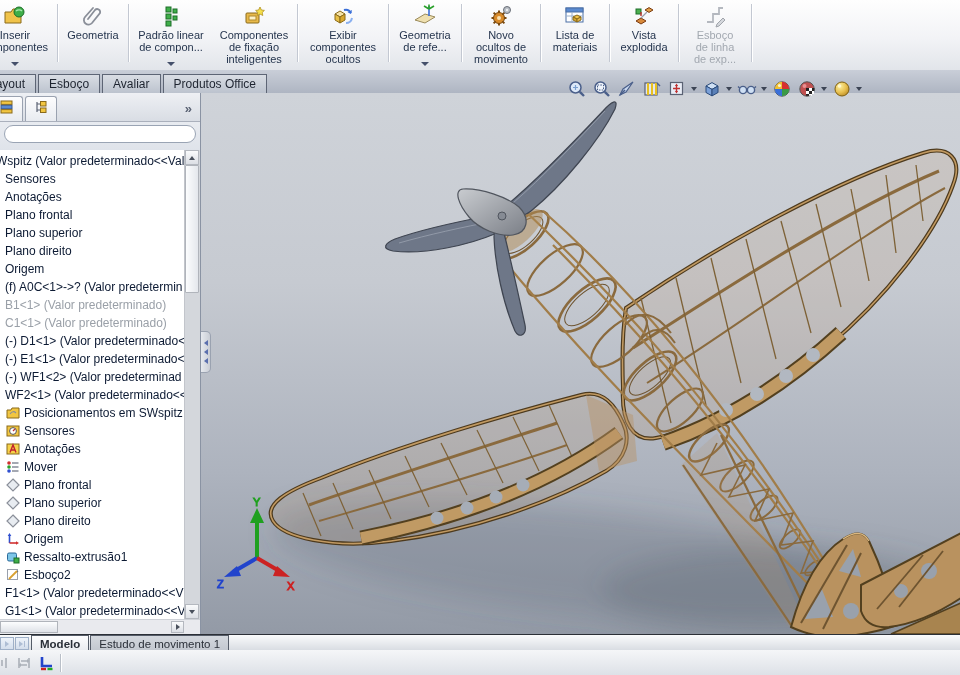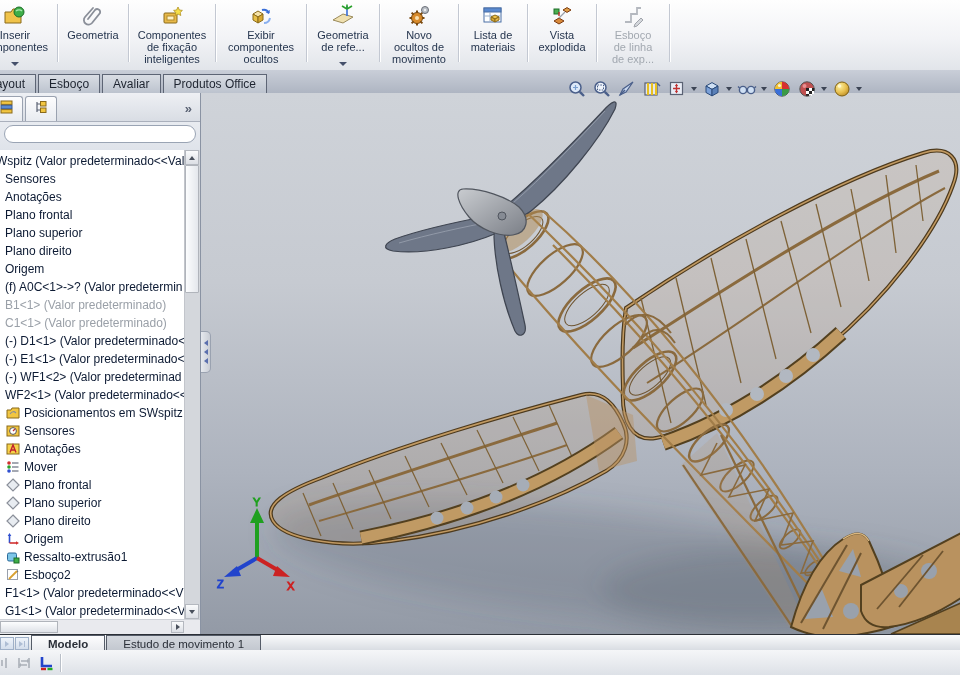--- a/index.html
+++ b/index.html
@@ -86,21 +86,21 @@
 
   
   .modeltabs{position:absolute;left:0;top:634px;width:960px;height:16px;
     background:linear-gradient(#fafbfc,#d7dbe1);border-top:1px solid #2b2f36;display:flex;align-items:flex-end;}
   .mt-nav{display:flex;gap:1px;margin:0 2px 1px 0;}
   .mt-navbtn{width:14px;height:13px;background:linear-gradient(#eef3fa,#d4deec);border:1px solid #9fb0c8;
     box-sizing:border-box;display:flex;align-items:center;justify-content:center;}
   .tri-play{width:0;height:0;border:3px solid transparent;border-left:4px solid #aebdd4;border-right:none;}
   .tri-playbar{display:flex;align-items:center;gap:1px;}
   .tri-bar{width:1.5px;height:6px;background:#aebdd4;}
-  .mtab{height:15px;padding:0 16px;display:flex;align-items:center;font-size:11.5px;color:#2a2f38;
+  .mtab{height:15px;padding:0 8px;display:flex;align-items:center;font-size:11.5px;color:#2a2f38;
     background:linear-gradient(#d4d8de,#c2c7cf);border:1px solid #555c68;border-bottom:none;margin-right:1px;white-space:nowrap;}
   .mtab.active{background:linear-gradient(#fdfdfe,#e9ebef);font-weight:bold;}
 
   
   .statusbar{position:absolute;left:0;top:650px;width:960px;height:25px;
     background:linear-gradient(#f5f6f8,#dde1e7);display:flex;align-items:center;gap:6px;overflow:hidden;}
   .sb-ico{width:16px;height:16px;display:flex;align-items:center;justify-content:center;flex:0 0 auto;}
   .sb-ico.partial{margin-left:-6px;}
   .sb-sep{width:1px;height:18px;background:#b9bfc8;box-shadow:1px 0 0 #fff;}
 </style>
@@ -128,20 +128,36 @@
     <div class="tb-btn" style="width:60px">
       <span class="tb-ico">
         <svg width="24" height="24" viewBox="0 0 24 24">
             <path d="M7,15 L14,6 a3,3 0 0 1 5,3 L11,19 a4.6,4.6 0 0 1 -7,-6 L12,4" fill="none" stroke="#8a8f99" stroke-width="1.8" stroke-linecap="round"></path>
           </svg>
       </span>
       <span class="tb-label">Geometria</span>
     </div>
     <div class="tb-sep"></div>
 
+    <div class="tb-btn" style="width:74px">
+      <span class="tb-ico">
+        <svg width="24" height="24" viewBox="0 0 24 24">
+            <g fill="#3fae49" stroke="#1c6e28">
+              <rect x="7" y="3" width="5" height="5"></rect>
+              <rect x="7" y="10" width="5" height="5"></rect>
+              <rect x="7" y="17" width="5" height="5"></rect>
+              <rect x="14" y="5" width="4" height="4"></rect>
+              <rect x="14" y="12" width="4" height="4"></rect>
+            </g>
+          </svg>
+      </span>
+      <span class="tb-label">Padrão linear
+de compon...</span>
+      <span class="dd-arrow"></span>
+    </div>
 
     <div class="tb-btn" style="width:76px">
       <span class="tb-ico">
         <svg width="24" height="24" viewBox="0 0 24 24">
             <rect x="4" y="9" width="13" height="10" rx="1" fill="#e8b94a" stroke="#8a6a1a"></rect>
             <rect x="7" y="12" width="7" height="4" fill="#fdf2c8" stroke="#b08a2a"></rect>
             <path d="M18,3 l1.4,3 3,0.4 -2.2,2.1 0.6,3 -2.8,-1.5 -2.8,1.5 0.6,-3 -2.2,-2.1 3,-0.4 Z" fill="#f6e04a" stroke="#b09020" stroke-width="0.8"></path>
           </svg>
       </span>
       <span class="tb-label">Componentes

